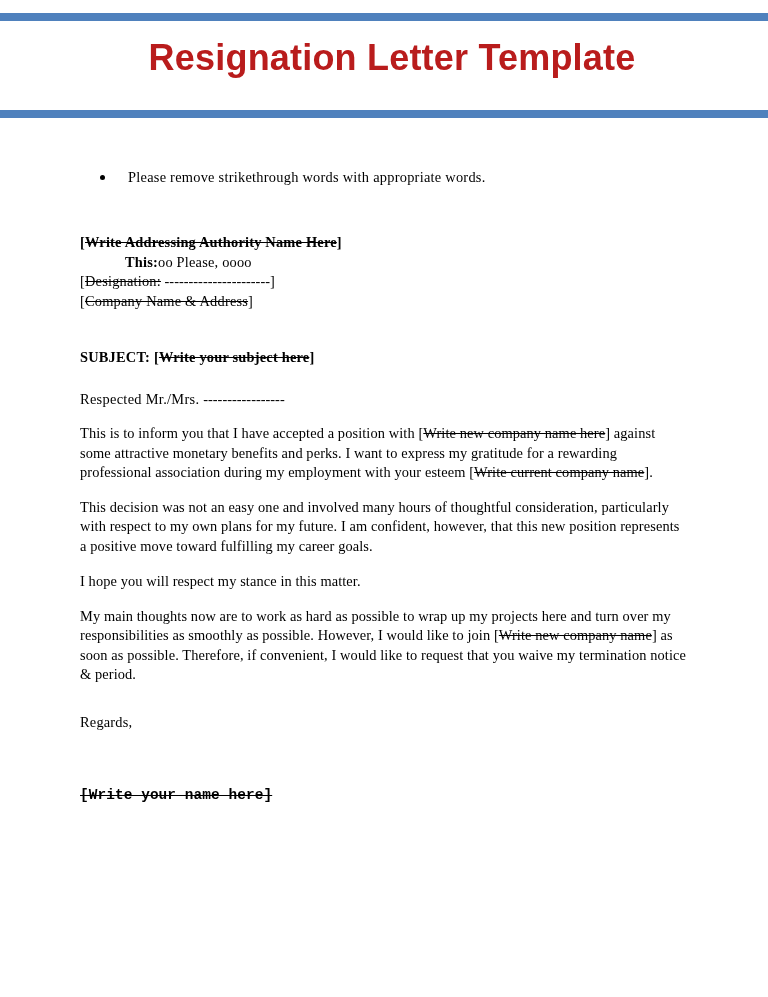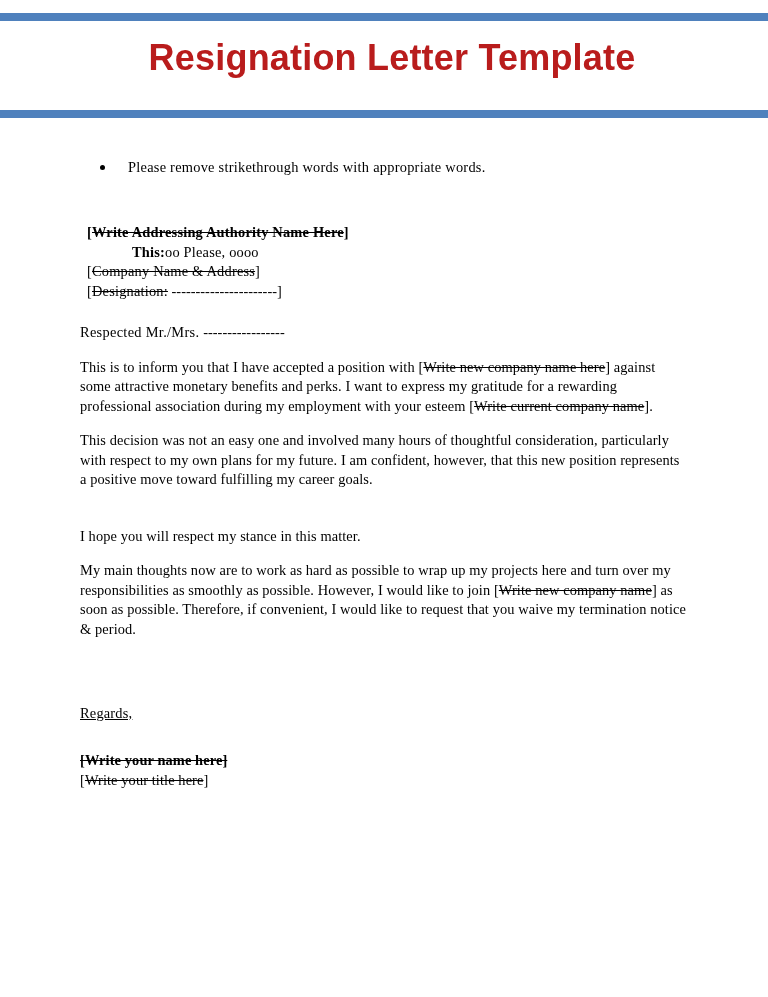--- a/index.html
+++ b/index.html
@@ -42,21 +42,21 @@
     font-weight: bold;
     color: #b91c1c;
     letter-spacing: 0.2px;
     line-height: 44px;
     padding-left: 8px;
   }
 
   
   .page-body {
     position: absolute;
-    top: 118px;
+    top: 128px;
     left: 0;
     width: 768px;
   }
   .content {
     margin-left: 80px;
     width: 608px;
     font-size: 14.4px;
     line-height: 19.5px;
     text-align: left;
   }
@@ -82,21 +82,20 @@
     height: 5px;
     background: #000;
     border-radius: 50%;
     display: block;
   }
 
   
   .address-block {
     margin-top: 46px;
     line-height: 19.5px;
-    margin-left: 7px;
   }
   .addr-line { white-space: nowrap; letter-spacing: 0.2px; }
   .addr-line.b { font-weight: bold; }
   .date-line {
     padding-left: 45px;
     letter-spacing: 0.2px;
   }
   .date-label { font-weight: bold; }
 
   
@@ -109,25 +108,25 @@
     margin-top: 22px;
     letter-spacing: 0.3px;
   }
 
   
   .para {
     margin-top: 15px;
     text-align: left;
     letter-spacing: 0.1px;
   }
-  .para.tight { margin-top: 37px; }
+  .para.tight { margin-top: 16px; }
 
-  .closing-regards { margin-top: 65px; letter-spacing: 0.2px; text-decoration: underline; }
+  .closing-regards { margin-top: 28px; letter-spacing: 0.2px; }
 
-  .signature-block { margin-top: 26px; line-height: 20px; }
+  .signature-block { margin-top: 53px; line-height: 20px; font-family: Liberation Mono, monospace; }
   .sig-name { font-weight: bold; letter-spacing: 0.1px; }
   .sig-title { letter-spacing: 0.1px; }
 
   
   .strike { text-decoration: line-through; text-decoration-thickness: 1.3px; }
   .dashes { letter-spacing: 0px; }
 </style>
 </head>
 <body>
 
@@ -145,38 +144,38 @@
         <span class="bullet"></span>
         <span>Please remove strikethrough words with appropriate words.</span>
       </li>
     </ul>
 
     <div class="address-block">
       <div class="addr-line b"><span>[</span><span class="strike">Write Addressing Authority Name Here</span><span>]</span></div>
 
       <div class="date-line"><span class="date-label">This:</span><span>oo Please, oooo</span></div>
 
+      <div class="addr-line"><span>[</span><span class="strike">Designation:</span><span class="dashes"> ----------------------]</span></div>
+
       <div class="addr-line"><span>[</span><span class="strike">Company Name &amp; Address</span><span>]</span></div>
-
-      <div class="addr-line"><span>[</span><span class="strike">Designation:</span><span class="dashes"> ----------------------]</span></div>
     </div>
 
+    <div class="subject-line"><span>SUBJECT:</span><span> [</span><span class="strike">Write your subject here</span><span>]</span></div>
 
     <div class="salutation"><span>Respected  Mr./Mrs. </span><span class="dashes">-----------------</span></div>
 
     <div class="para"><span>This is to inform you that I have accepted a position with [</span><span class="strike">Write new company name here</span><span>] against some attractive monetary benefits and perks. I want to express my gratitude for a rewarding professional association during my employment with your esteem [</span><span class="strike">Write current company name</span><span>].</span></div>
 
     <div class="para">This decision was not an easy one and involved many hours of thoughtful  consideration, particularly with respect to my own plans for my future.  I am confident,  however, that this new position represents  a positive move toward fulfilling my career goals.</div>
 
     <div class="para tight">I hope you will respect my stance in this matter.</div>
 
     <div class="para"><span>My main thoughts now are to work as hard as possible to wrap up my projects here and turn over my responsibilities as smoothly as possible. However, I would like to join [</span><span class="strike">Write new company name</span><span>] as soon as possible. Therefore,  if convenient,  I would like to request that you waive my termination  notice &amp; period.</span></div>
 
 
     <div class="closing-regards">Regards,</div>
 
     <div class="signature-block">
       <div class="sig-name strike">[Write your name here]</div>
-      <div class="sig-title"><span>[</span><span class="strike">Write your title here</span><span>]</span></div>
     </div>
 
   </div>
 </div>
 
 </body></html>

